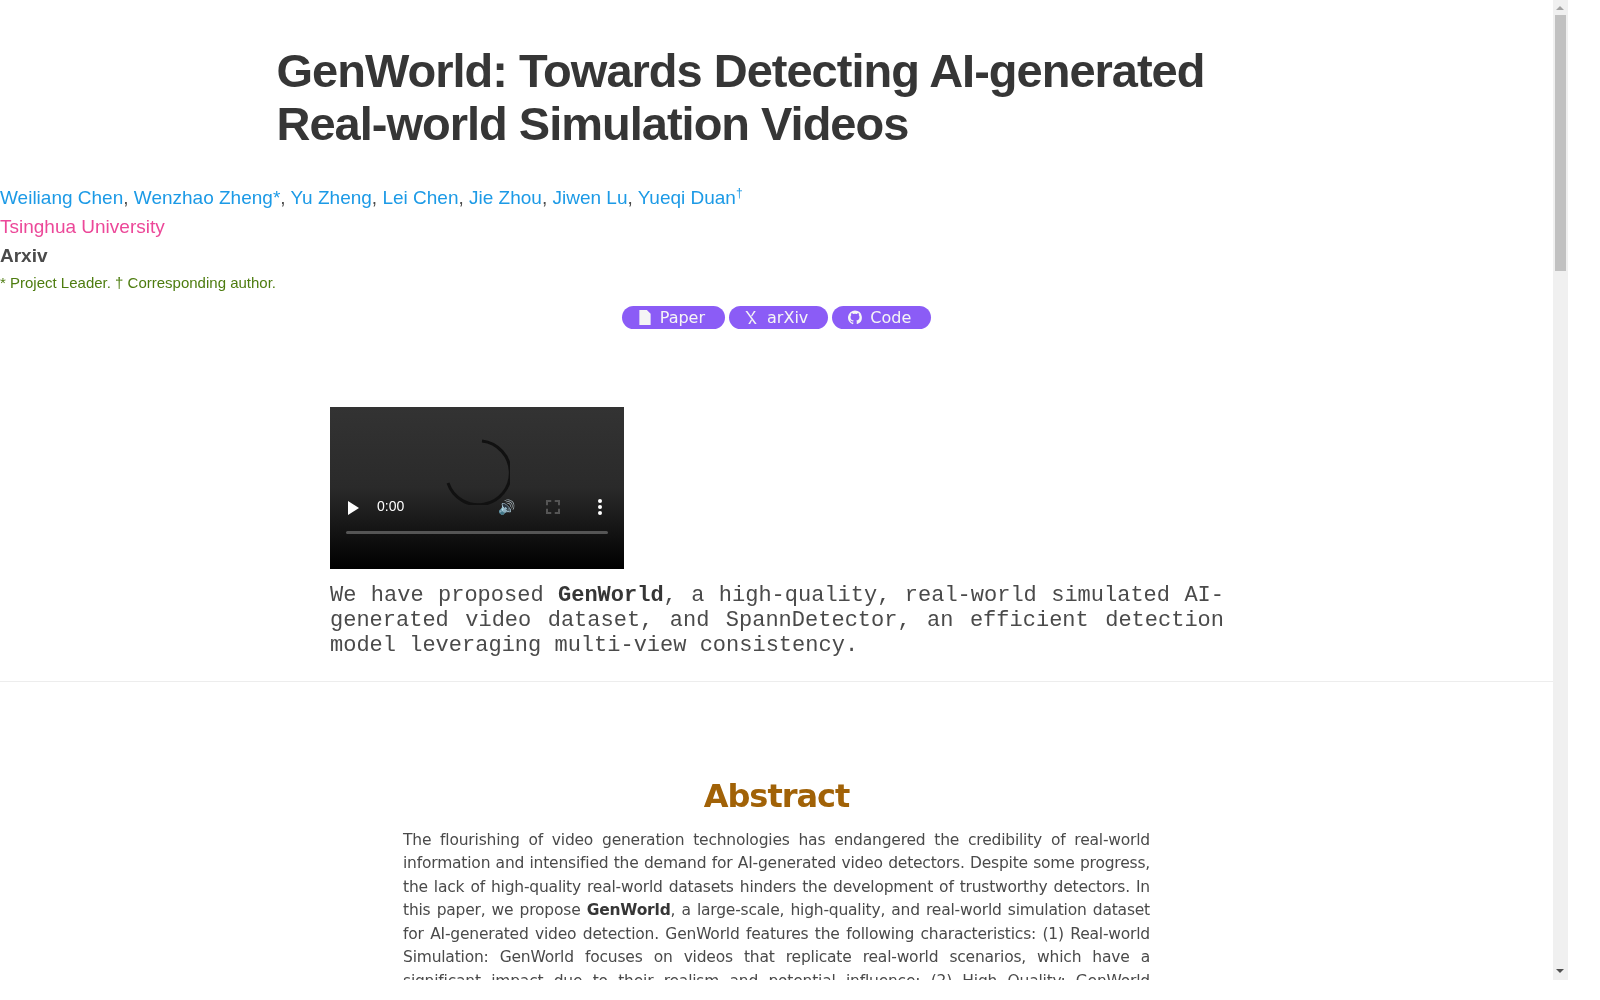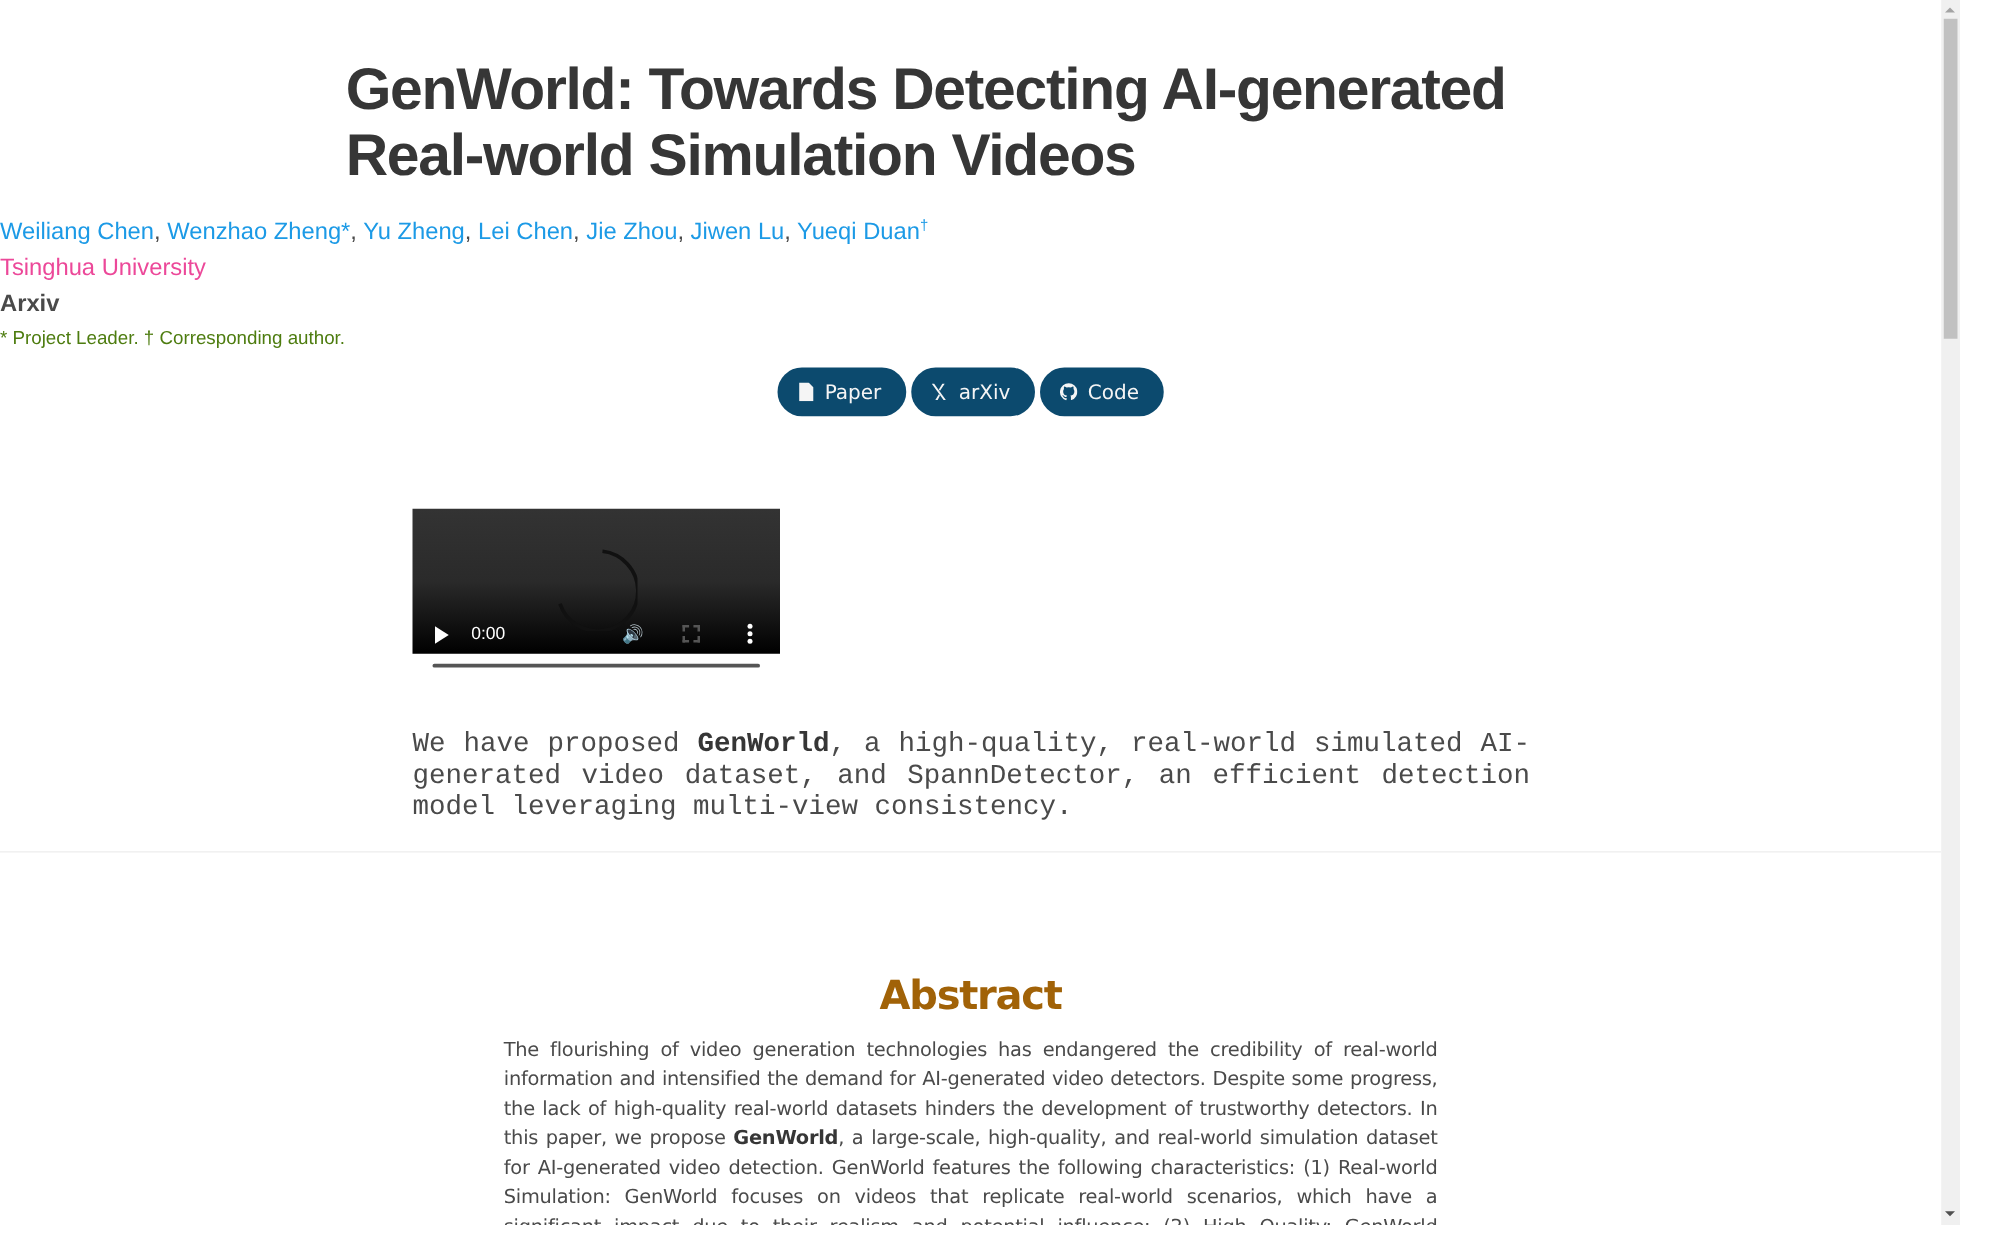--- a/index.html
+++ b/index.html
@@ -8,35 +8,35 @@
     background: #ffffff; color: #363636;
     font-family: "DejaVu Sans", sans-serif;
   }
   .page { position: absolute; left: 0; top: 0; width: 1553px; height: 980px; overflow: hidden; }
   .hero { text-align: left; padding-top: 44px; }
   .title {
     font-family: "Liberation Sans", sans-serif; font-weight: bold;
     font-size: 47px; line-height: 53px; color: #363636; letter-spacing: -1px;
     margin: 0 auto; width: 1000px;
   }
-  .authors { margin-top: 16px; font-family: "Liberation Sans", sans-serif; font-size: 19px; line-height: 28px; color: #4a4a4a; }
+  .authors { margin-top: 29px; font-family: "Liberation Sans", sans-serif; font-size: 19px; line-height: 28px; color: #4a4a4a; }
   .authors a { color: #1c9ae6; text-decoration: none; }
   .affil { font-family: "Liberation Sans", sans-serif; font-size: 19px; line-height: 29px; color: #ec4899; }
   .venue { font-family: "Liberation Sans", sans-serif; font-size: 19px; line-height: 29px; font-weight: bold; color: #4a4a4a; }
   .note { font-family: "Liberation Sans", sans-serif; font-size: 15px; line-height: 26px; color: #4d7c0f; }
   .btns { margin-top: 10px; display: flex; justify-content: center; gap: 4px; }
   .btn {
     display: inline-flex; align-items: center; gap: 8px;
-    height: 39px; padding: 0 20px 0 16px; border-radius: 20px;
-    background: #0c4a6e; color: #f5f5f5; font-size: 16px; cursor: pointer;
+    height: 23px; padding: 0 20px 0 16px; border-radius: 20px;
+    background: #8b5cf6; color: #f5f5f5; font-size: 16px; cursor: pointer;
     font-family: "DejaVu Sans", sans-serif;
   }
   .btn svg { width: 14px; height: 15px; fill: #f5f5f5; }
   .video {
-    position: absolute; left: 330px; top: 407px; width: 294px; height: 116px;
+    position: absolute; left: 330px; top: 407px; width: 294px; height: 162px;
     background: linear-gradient(#333 0%, #2a2a2a 50%, #000 100%);
   }
   .spinner { position: absolute; left: 112px; top: 30px; width: 68px; height: 68px; }
   .vctrl { position: absolute; left: 0; right: 0; top: 90px; height: 22px; }
   .vplay { position: absolute; left: 18px; top: 4px; width: 0; height: 0; border-left: 11px solid #fff; border-top: 7px solid transparent; border-bottom: 7px solid transparent; }
   .vtime { position: absolute; left: 47px; top: 1px; color: #fff; font-size: 14px; font-family: "Liberation Sans", sans-serif; }
   .vmute { position: absolute; left: 168px; top: 2px; color: #555; font-size: 14px; }
   .vfull { position: absolute; left: 216px; top: 3px; width: 10px; height: 10px; border: 2px dashed #555; }
   .vmore { position: absolute; left: 268px; top: 2px; width: 4px; }
   .vmore span { display: block; width: 4px; height: 4px; background: #fff; border-radius: 2px; margin-bottom: 2px; }

